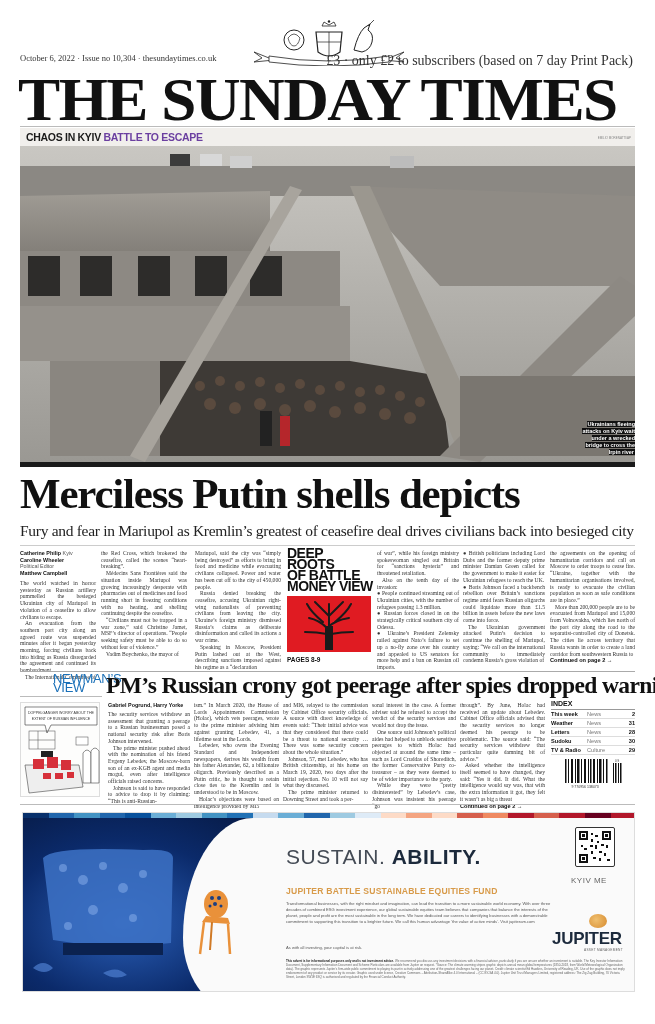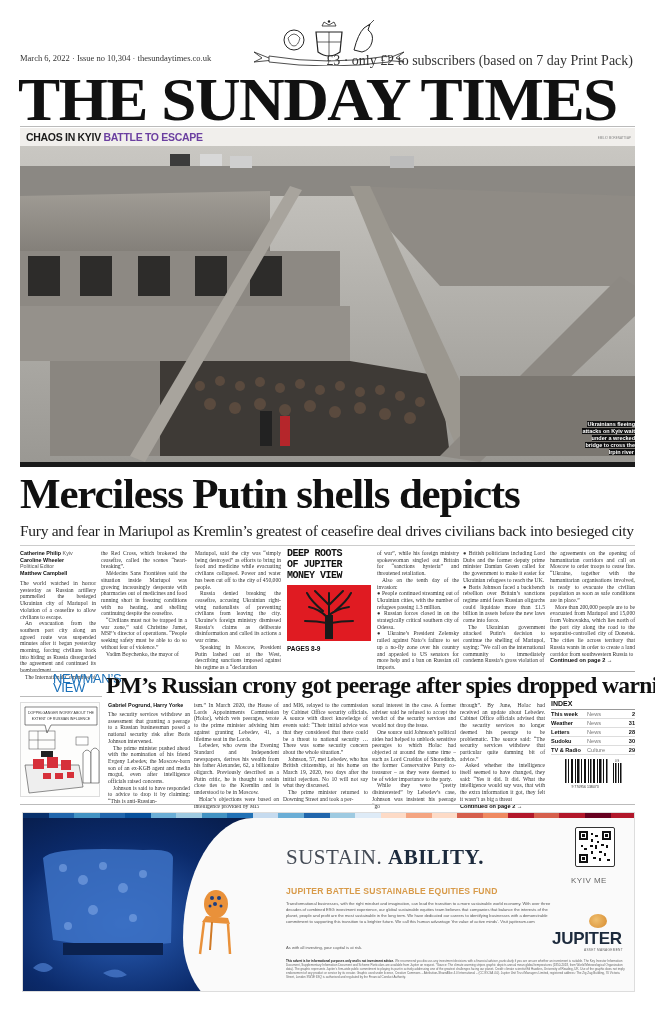--- a/index.html
+++ b/index.html
@@ -33,21 +33,21 @@
 
   .byline { position: absolute; left: 20px; top: 550px; width: 76px; font-family: "Liberation Sans", sans-serif; font-size: 5.4px; line-height: 6.6px; color: #111; }
   .byline b { font-weight: bold; }
   .byline .role { color: #555; }
   .col { position: absolute; font-size: 5.6px; line-height: 6.7px; color: #333; text-align: justify; }
   .col p { text-indent: 5px; }
   .col p.first { text-indent: 0; }
   .cont { font-family: "Liberation Sans", sans-serif; font-weight: bold; color: #111; font-size: 5.6px; }
 
   .deeproots { position: absolute; left: 287px; top: 548px; width: 86px; }
-  .deeproots .title { font-family: Liberation Mono, monospace; font-weight: bold; font-size: 10px; line-height: 11px; letter-spacing: -0.5px; color: #111; }
+  .deeproots .title { font-family: Liberation Sans, sans-serif; font-weight: bold; font-size: 14px; line-height: 11px; letter-spacing: -0.5px; color: #111; }
   .deeproots .tree { margin-top: 4px; width: 84px; height: 56px; background: #e01b22; display: flex; align-items: center; justify-content: center; }
   .deeproots .pages { margin-top: 4px; font-family: "Liberation Sans", sans-serif; font-weight: bold; font-size: 6.5px; color: #111; }
 
   .section-rule { position: absolute; left: 20px; top: 671px; width: 615px; height: 1px; background: #aaa; }
 
   
   .newman { position: absolute; left: 20px; top: 674px; width: 82px; }
   .newman .label { font-family: "Liberation Sans", sans-serif; font-weight: normal; font-size: 13px; color: #1a70b8; line-height: 9px; letter-spacing: -0.3px; margin-left: 33px; }
   .newman .rule { margin-top: 4px; height: 1px; background: #bbb; }
   .cartoon { margin-top: 5px; width: 80px; height: 95px; background: #fdfdfc; border: 0.5px solid #ddd; position: relative; }
@@ -64,39 +64,39 @@
   .barcode { position: absolute; left: 563px; top: 757px; width: 64px; height: 32px; }
 
   .section-rule2 { position: absolute; left: 20px; top: 804px; width: 615px; height: 1px; background: #bbb; }
 
   
   .ad { position: absolute; left: 22px; top: 812px; width: 613px; height: 180px; background: #fafafa; border: 1px solid #ddd; overflow: hidden; }
   .ad-stripe { position: absolute; left: 0; top: 0; width: 613px; height: 5px; display: flex; }
   .ad-stripe div { flex: 1; }
   .ad-photo { position: absolute; left: 0; top: 5px; width: 250px; height: 175px; background: radial-gradient(ellipse at 40% 60%, #2a5fb8 0%, #0b2a6a 55%, #061840 100%); }
   .ad-curve { position: absolute; left: 160px; top: 5px; width: 140px; height: 200px; background: #fafafa; border-radius: 50% 0 0 50% / 60% 0 0 40%; }
-  .sustain { position: absolute; left: 263px; top: 32px; font-family: Liberation Serif, serif; font-size: 21px; color: #444b55; letter-spacing: 0.5px; }
+  .sustain { position: absolute; left: 263px; top: 32px; font-family: Liberation Sans, sans-serif; font-size: 21px; color: #444b55; letter-spacing: 0.5px; }
   .sustain b { color: #1c2a3c; }
   .fund { position: absolute; left: 263px; top: 73px; font-family: "Liberation Sans", sans-serif; font-weight: bold; font-size: 8.6px; color: #d89b4a; letter-spacing: 0.2px; }
   .ad-body { position: absolute; left: 263px; top: 88px; width: 275px; font-family: "Liberation Sans", sans-serif; font-size: 4.1px; line-height: 6px; color: #555; }
   .ad-risk { position: absolute; left: 263px; top: 132px; font-family: "Liberation Sans", sans-serif; font-size: 4.1px; color: #555; }
   .ad-disclaimer { position: absolute; left: 263px; top: 146px; width: 340px; font-family: "Liberation Sans", sans-serif; font-size: 3px; line-height: 4px; color: #666; }
   .ad-disclaimer b { color: #222; }
   .qr { position: absolute; left: 552px; top: 14px; width: 40px; height: 40px; border: 1.5px solid #333; border-radius: 2px; padding: 3px; background: #fff; }
   .scan { position: absolute; left: 548px; top: 63px; font-family: "Liberation Sans", sans-serif; font-size: 8px; color: #666; letter-spacing: 0.5px; }
   .jup-logo { position: absolute; left: 529px; top: 116px; font-family: "Liberation Sans", sans-serif; font-weight: bold; font-size: 17px; color: #1c2a3c; letter-spacing: -0.3px; }
   .jup-sub { position: absolute; left: 561px; top: 135px; font-family: "Liberation Sans", sans-serif; font-size: 3.2px; color: #666; letter-spacing: 0.3px; }
   .jup-swirl { position: absolute; left: 566px; top: 101px; width: 18px; height: 14px; border-radius: 50%; background: radial-gradient(circle at 40% 40%, #f0c070, #d68a2e); }
 </style>
 </head>
 <body>
 
 <div class="page">
 
-  <div class="topline">March 6, 2022 · Issue no 10,304 · thesundaytimes.co.uk</div>
+  <div class="topline">October 6, 2022 · Issue no 10,304 · thesundaytimes.co.uk</div>
   <div class="crest">
     <svg width="170" height="46" viewBox="0 0 170 46">
       <path d="M20 36 L10 32 L18 38 L10 42 L30 40 Z" fill="none" stroke="#222" stroke-width="0.8"></path>
       <path d="M150 36 L160 32 L152 38 L160 42 L140 40 Z" fill="none" stroke="#222" stroke-width="0.8"></path>
       <path d="M25 36 Q85 46 145 36 L145 42 Q85 50 25 42 Z" fill="#fff" stroke="#222" stroke-width="0.8"></path>
       <circle cx="50" cy="20" r="10" fill="#fff" stroke="#222" stroke-width="1"></circle>
       <path d="M44 18 q6 -8 12 0 q-2 8 -6 8 q-4 0 -6 -8z" fill="none" stroke="#222" stroke-width="0.7"></path>
       <path d="M72 12 L98 12 L96 32 Q85 40 74 32 Z" fill="#fff" stroke="#222" stroke-width="1.2"></path>
       <line x1="85" y1="12" x2="85" y2="36" stroke="#222" stroke-width="0.7"></line>
       <line x1="73" y1="22" x2="97" y2="22" stroke="#222" stroke-width="0.7"></line>
@@ -204,21 +204,21 @@
   </div>
   <div class="col" style="left:195px; top:550px; width:86px;">
     <p class="first">Mariupol, said the city was “simply being destroyed” as efforts to bring in food and medicine while evacuating civilians collapsed. Power and water has been cut off to the city of 450,000 people.</p>
     <p>Russia denied breaking the ceasefire, accusing Ukrainian right-wing nationalists of preventing civilians from leaving the city. Ukraine’s foreign ministry dismissed Russia’s claims as deliberate disinformation and called its actions a war crime.</p>
     <p>Speaking in Moscow, President Putin lashed out at the West, describing sanctions imposed against his regime as a “declaration</p>
   </div>
 
   <div class="deeproots">
     <div class="title">
       <div>DEEP ROOTS</div>
-      <div>OF JUPITER</div>
+      <div>OF BATTLE</div>
       <div>MONEY VIEW</div>
     </div>
     <div class="tree">
       <svg width="60" height="52" viewBox="0 0 60 52">
         <path d="M28 52 L28 30 Q20 22 10 20 M28 30 Q36 22 50 20 M28 36 Q18 34 6 34 M32 36 Q42 34 54 34 M30 28 L30 6 M30 18 Q22 10 16 4 M30 18 Q38 10 44 4 M24 24 Q12 14 8 6 M36 24 Q48 14 52 6" stroke="#1a1a1a" stroke-width="2" fill="none" stroke-linecap="round"></path>
         <rect x="26" y="28" width="8" height="24" fill="#1a1a1a"></rect>
       </svg>
     </div>
     <div class="pages">PAGES 8-9</div>
   </div>

